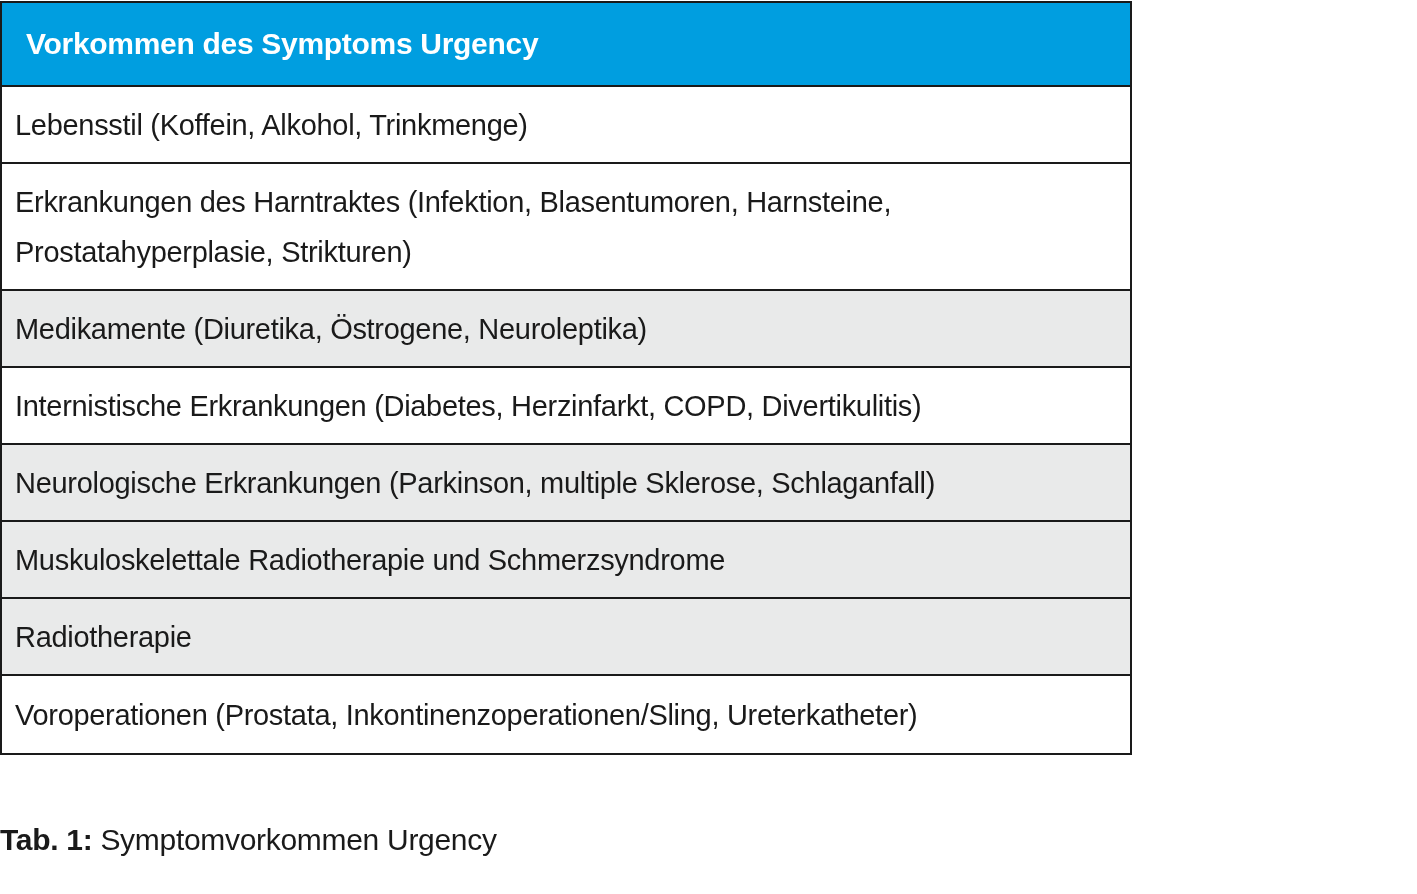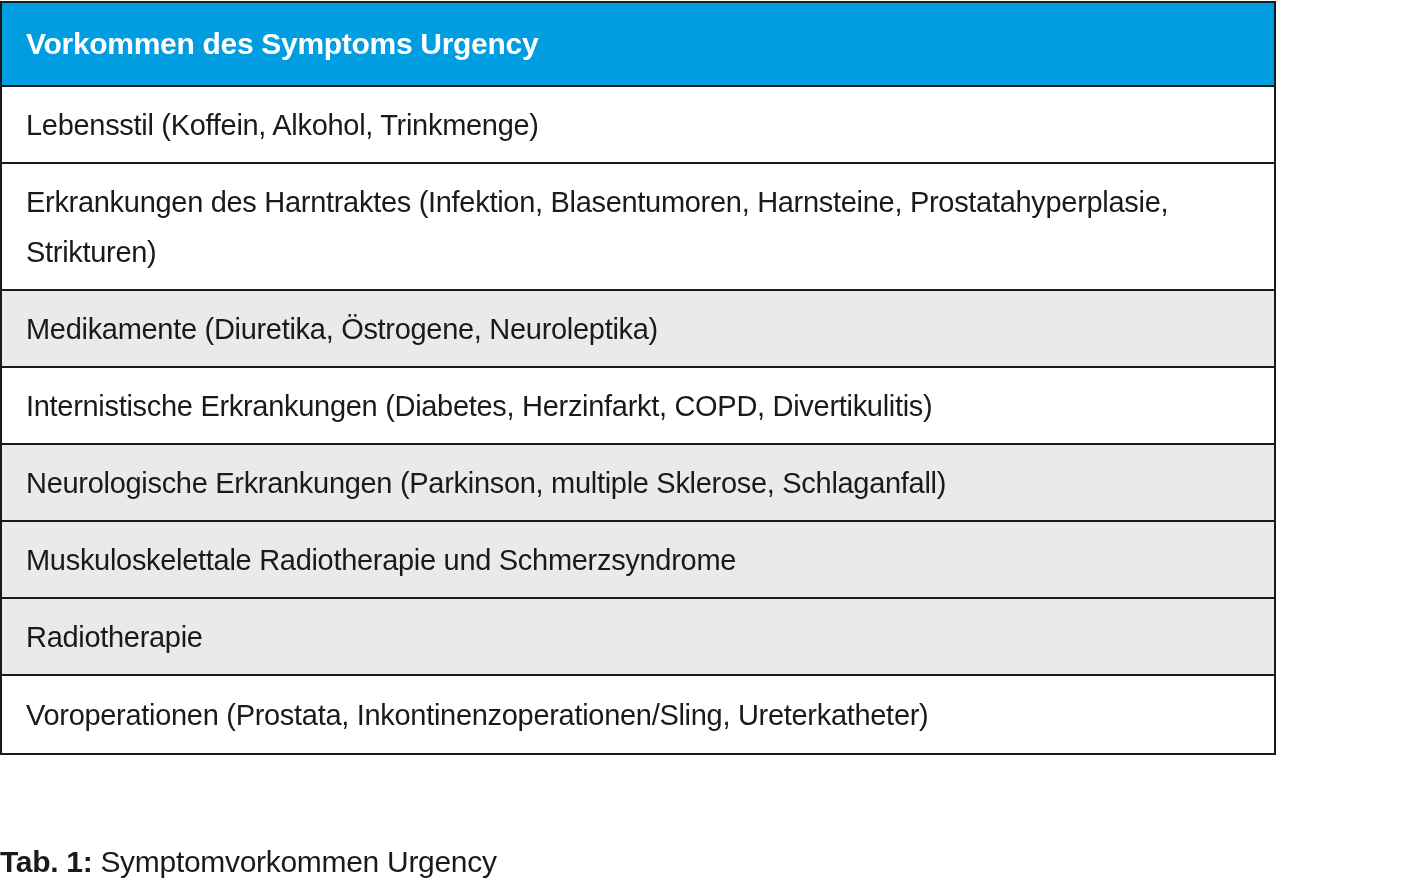--- a/index.html
+++ b/index.html
@@ -1,24 +1,24 @@
 <!DOCTYPE html>
 <html><head>
 <meta charset="utf-8">
 <style>
   html, body { margin:0; padding:0; background:#ffffff; }
   body { width:1417px; height:894px; position:relative; overflow:hidden; font-family:"Liberation Sans", sans-serif; color:#1a1a1a; }
-  .tbl { position:absolute; left:0; top:1px; width:1276px; border:2px solid #1a1a1a; box-sizing:border-box; }
+  .tbl { position:absolute; left:0; top:1px; width:1132px; border:2px solid #1a1a1a; box-sizing:border-box; }
   .hdr { height:84px; background:#009ee0; color:#ffffff; font-weight:bold; font-size:30px; display:flex; align-items:center; padding-left:24px; border-bottom:2px solid #1a1a1a; box-sizing:border-box; letter-spacing:-0.3px; }
-  .row { display:flex; align-items:center; padding:0 24px; font-size:29px; border-bottom:2px solid #1a1a1a; box-sizing:border-box; line-height:50px; letter-spacing:-0.3px; }
+  .row { display:flex; align-items:center; padding:0 13px; font-size:29px; border-bottom:2px solid #1a1a1a; box-sizing:border-box; line-height:50px; letter-spacing:-0.3px; }
   .row:last-child { border-bottom:none; }
   .row.alt { background:#e9eaea; }
   .h77 { height:77px; }
   .h127 { height:127px; }
-  .cap { position:absolute; left:0; top:845px; font-size:30px; letter-spacing:-0.3px; }
+  .cap { position:absolute; left:0; top:823px; font-size:30px; letter-spacing:-0.3px; }
   .cap b { font-weight:bold; }
 </style>
 </head>
 <body>
 
 <div class="tbl">
   <div class="hdr">Vorkommen des Symptoms Urgency</div>
   <div class="row h77">Lebensstil (Koffein, Alkohol, Trinkmenge)</div>
   <div class="row h127">Erkrankungen des Harntraktes (Infektion, Blasentumoren, Harnsteine, Prostatahyperplasie, Strikturen)</div>
   <div class="row h77 alt">Medikamente (Diuretika, Östrogene, Neuroleptika)</div>

